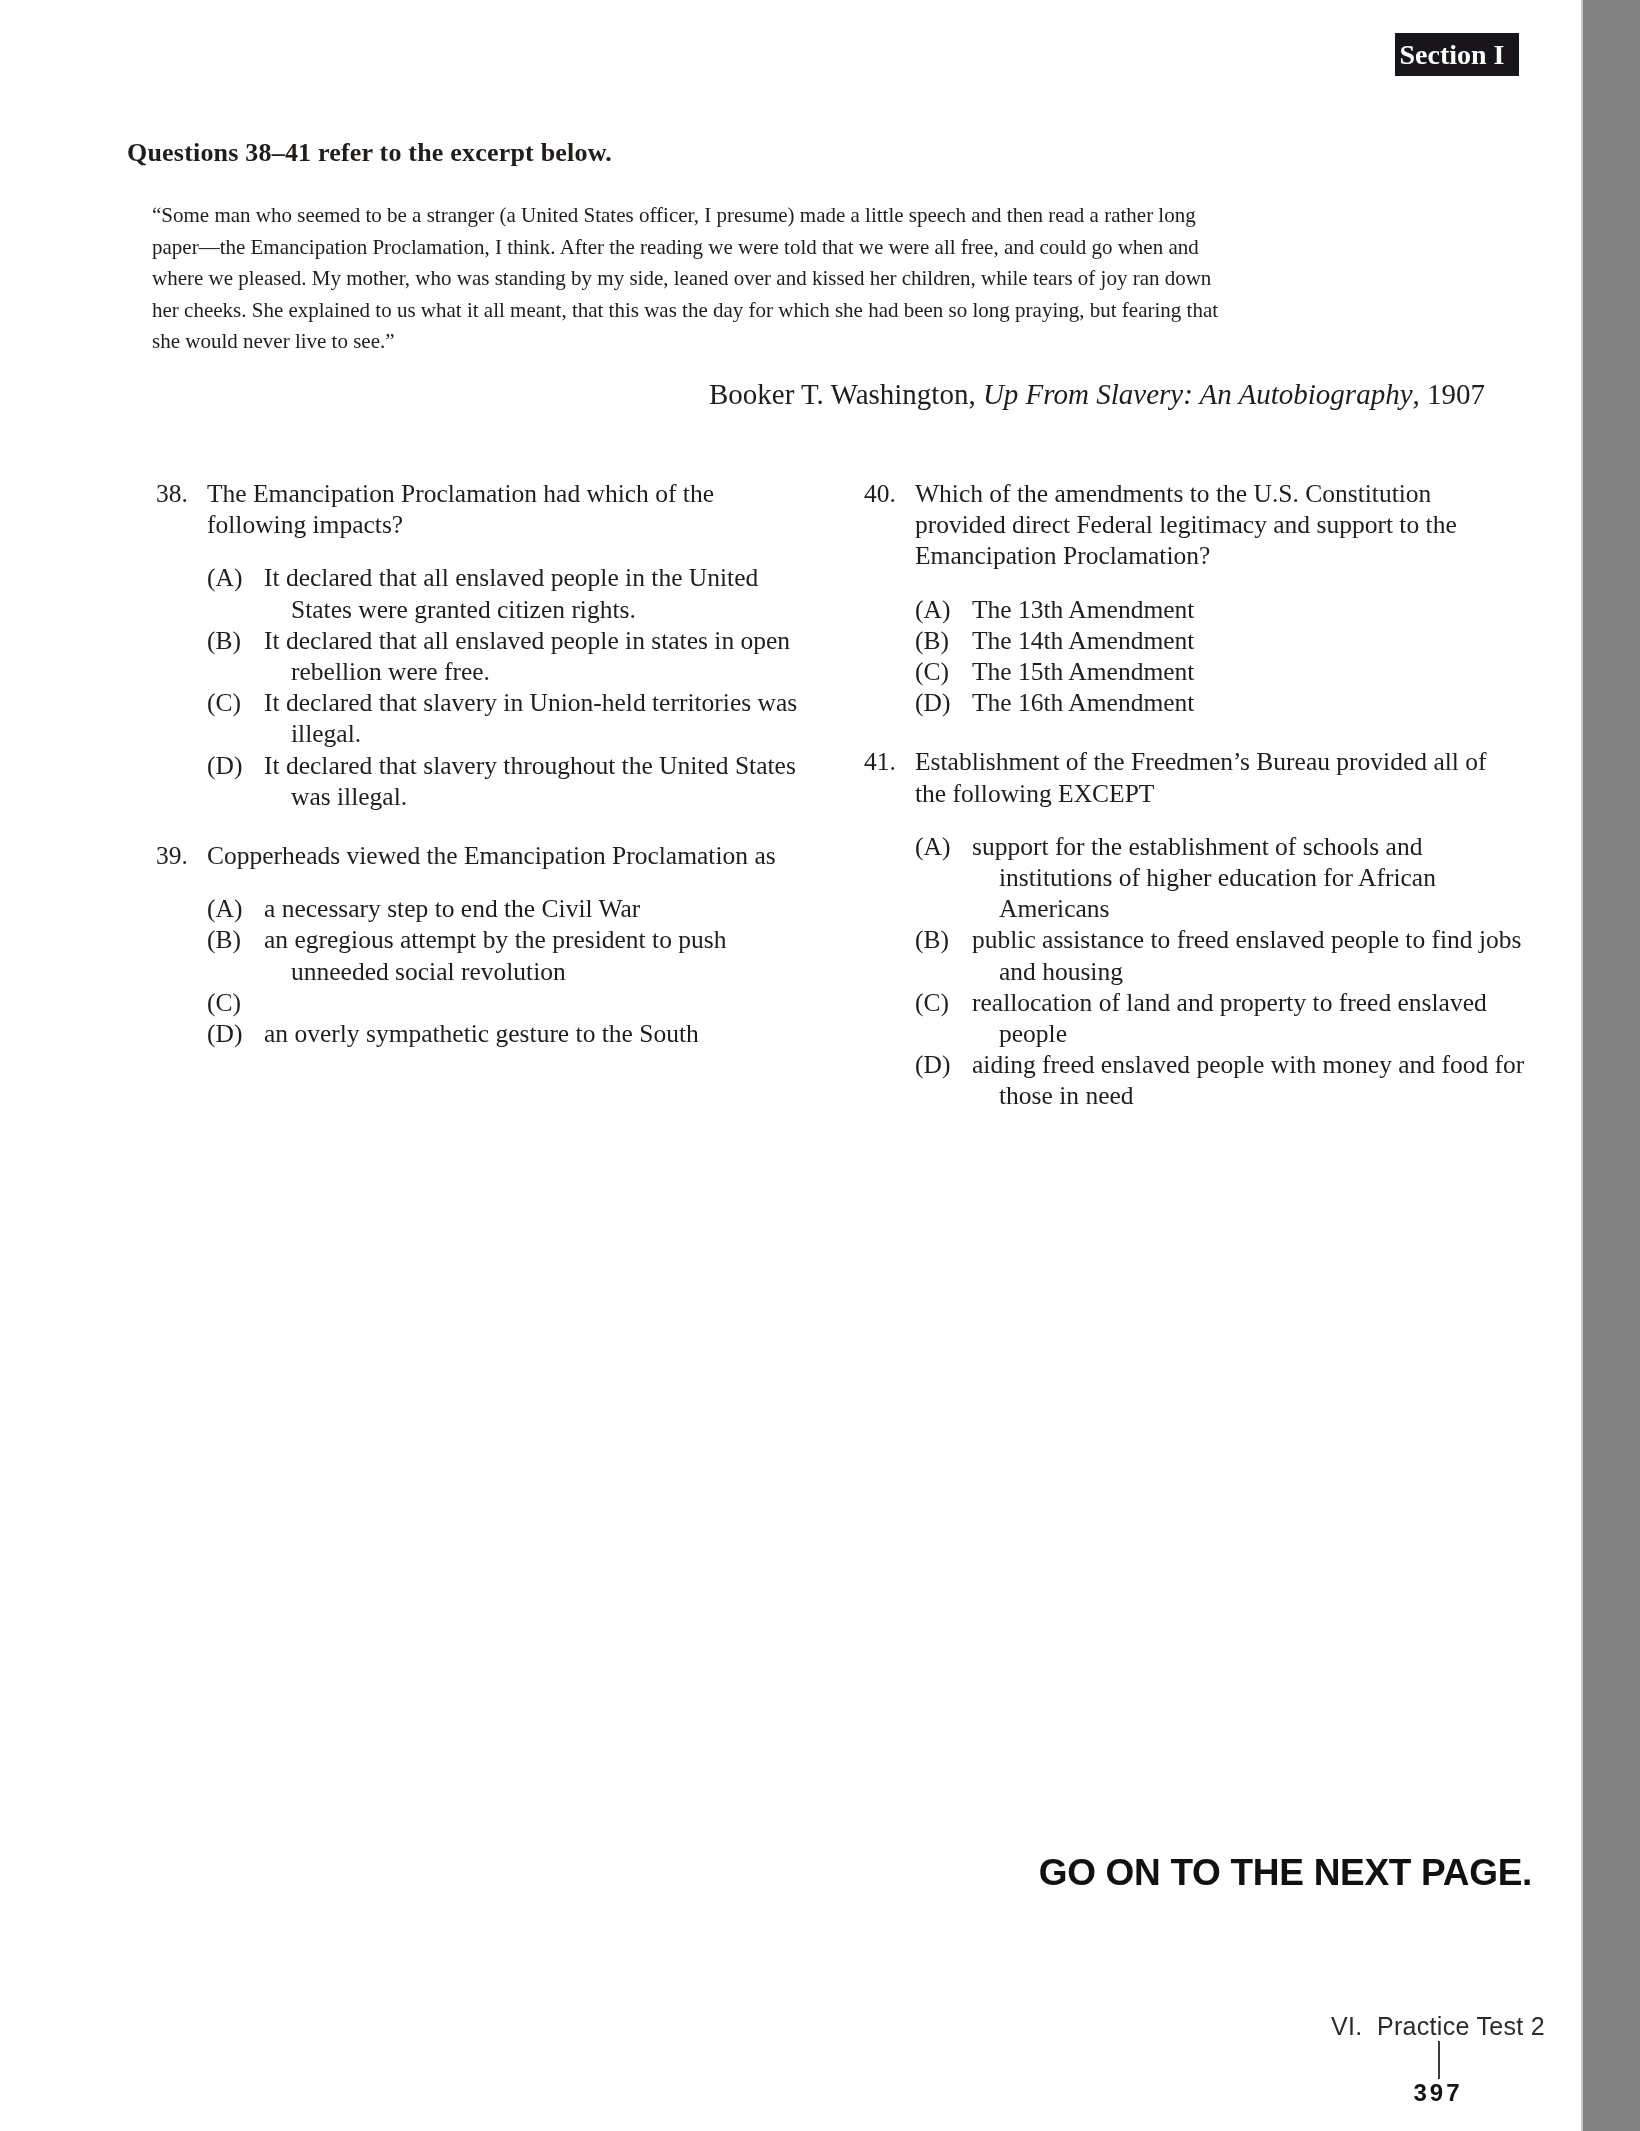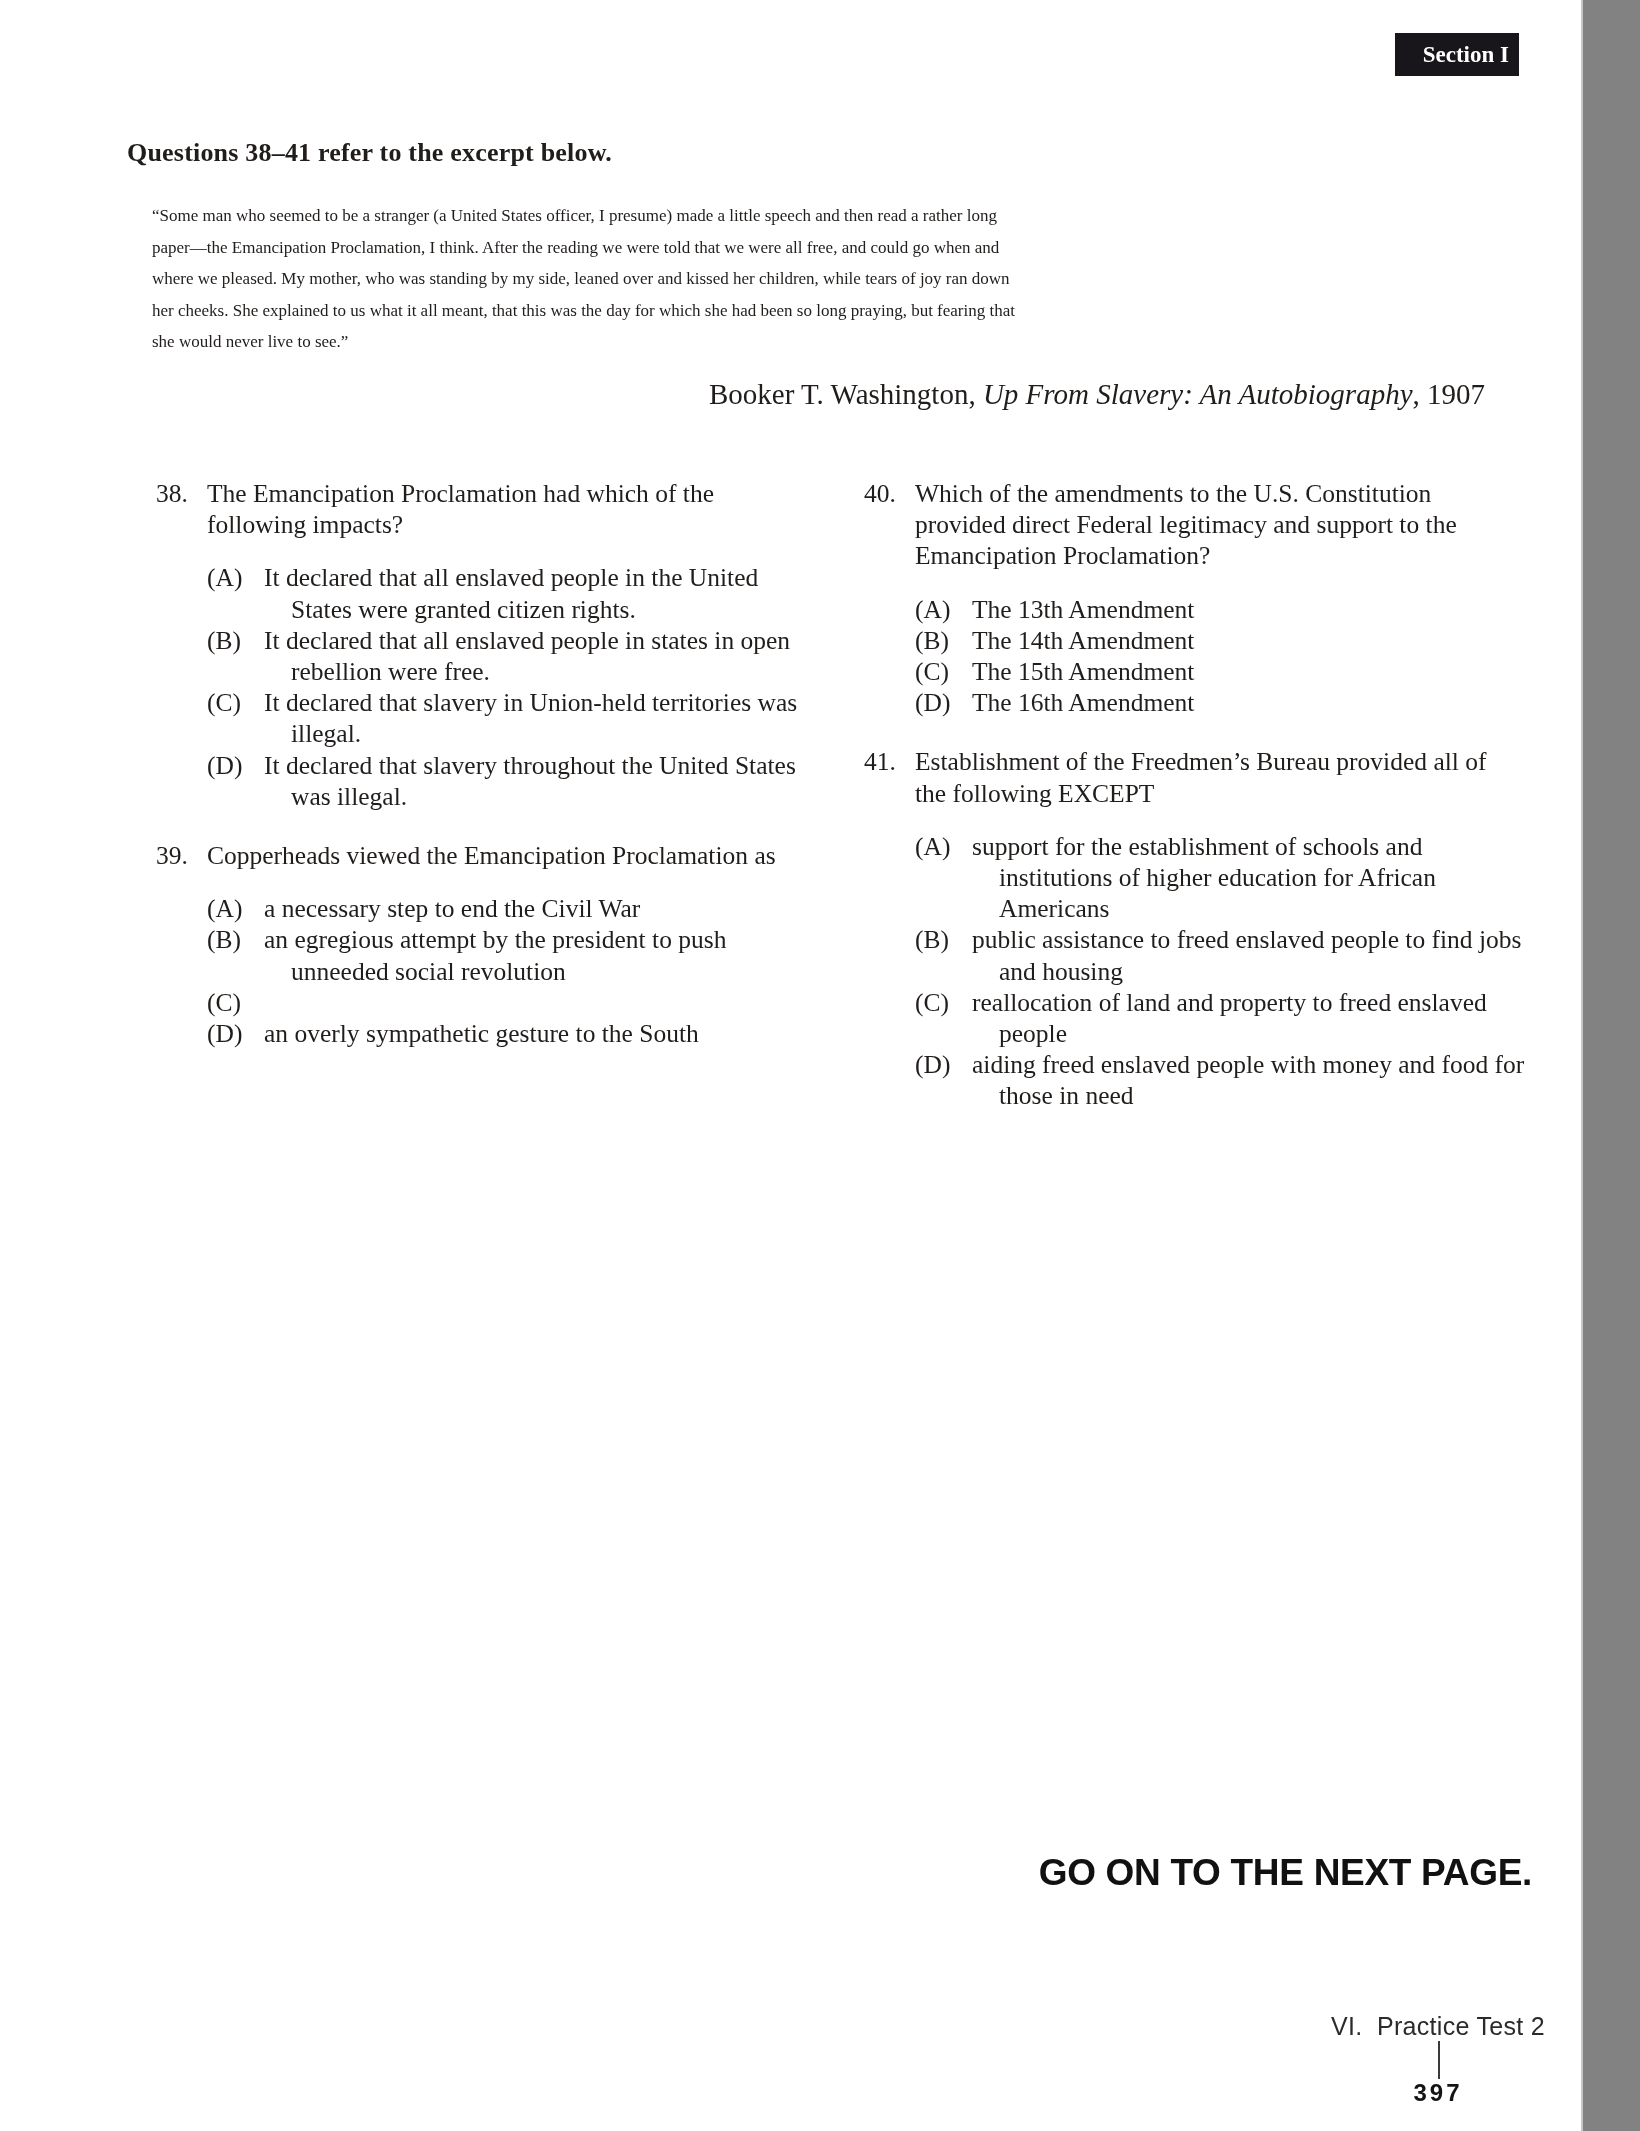--- a/index.html
+++ b/index.html
@@ -18,35 +18,35 @@
     width:59px; height:2131px;
     background:#828282;
     border-left:2px solid #c6c6c6;
   }
 
   .section-badge {
     position:absolute; left:1395px; top:33px;
     width:124px; height:43px;
     background:#18161a;
     color:#ffffff;
-    font-size:23px; font-weight:bold;
-    display:flex; align-items:center; justify-content:flex-end;
+    font-size:28px; font-weight:bold;
+    display:flex; align-items:center; justify-content:center;
     padding-right:10px;
   }
 
   .q-header {
     position:absolute; left:127px; top:138px;
     font-size:26px; font-weight:bold;
     letter-spacing:0.2px;
   }
 
   .excerpt {
     position:absolute; left:152px; top:200px;
     width:1425px;
-    font-size:17px; line-height:31.5px;
+    font-size:21px; line-height:31.5px;
     white-space:pre-line;
   }
 
   .attribution {
     position:absolute; left:140px; top:378px;
     width:1345px;
     text-align:right;
     font-size:29px;
   }
   .attribution .book-title { font-style:italic; }

